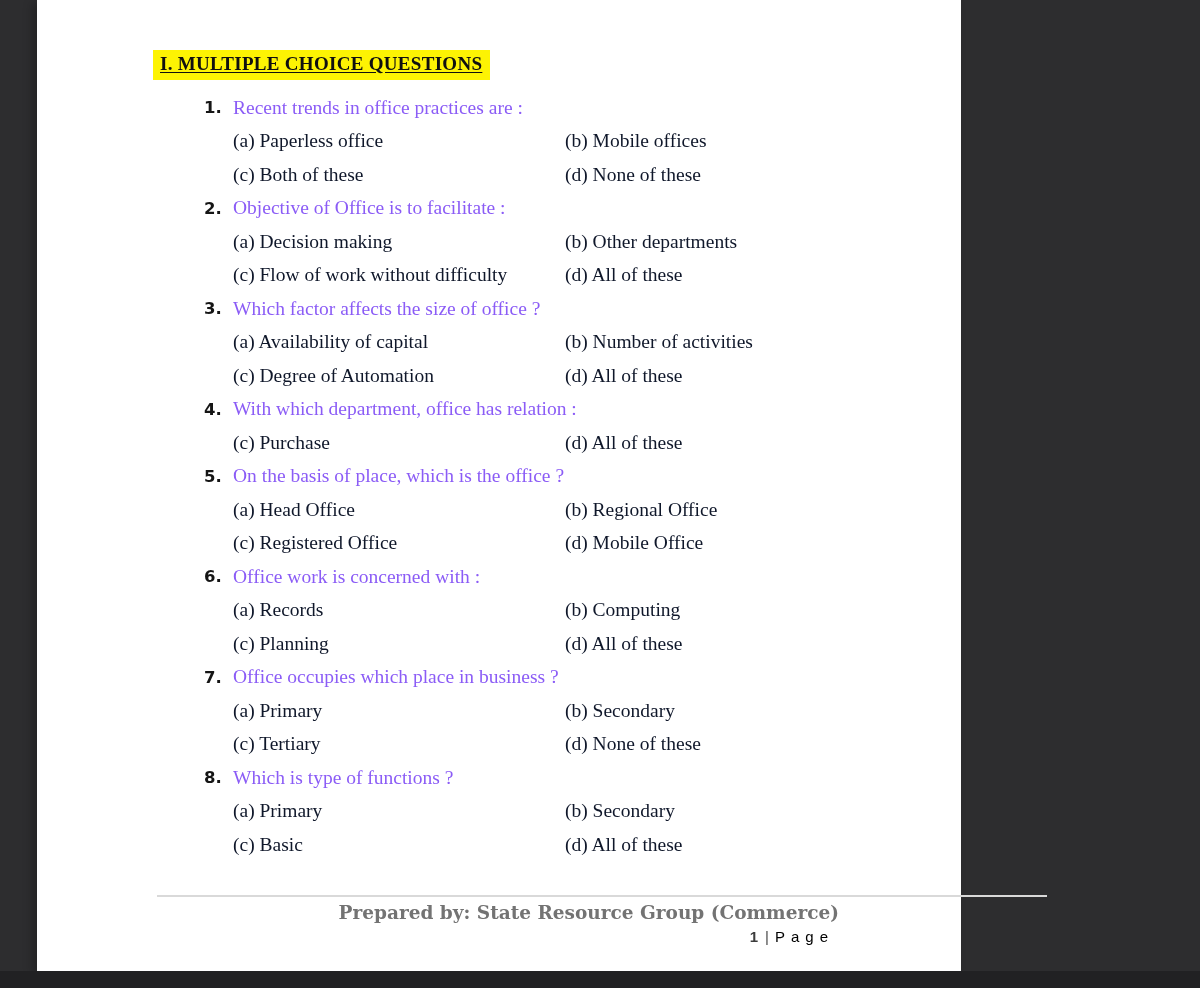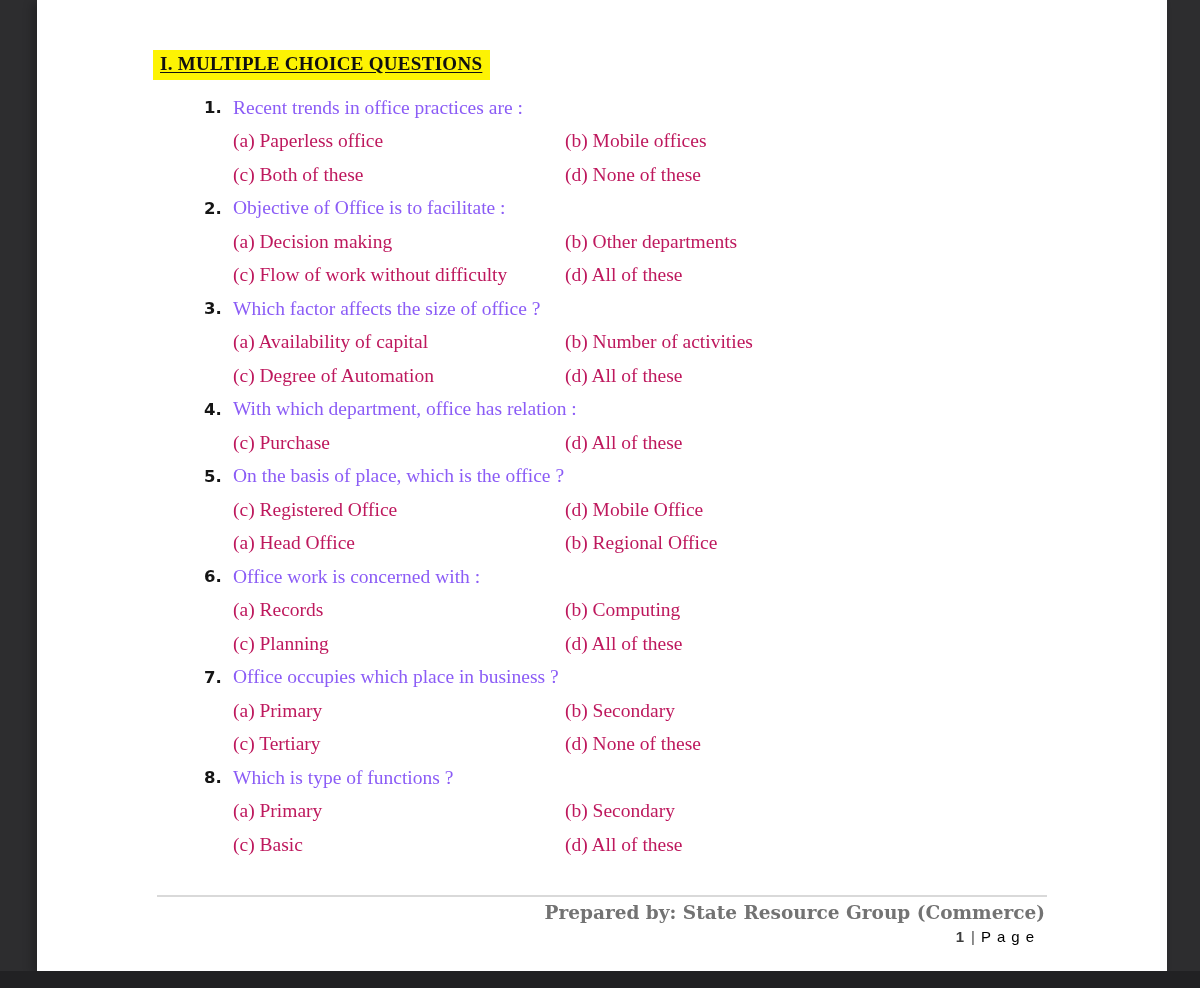--- a/index.html
+++ b/index.html
@@ -5,21 +5,21 @@
   * { margin: 0; padding: 0; box-sizing: border-box; }
   html, body { width: 1200px; height: 988px; overflow: hidden; }
   body {
     background: #2d2d2f;
     font-family: "Liberation Serif", serif;
     position: relative;
   }
   .paper {
     position: absolute;
     left: 37px; top: 0;
-    width: 1130px; height: 971px;
+    width: 924px; height: 971px;
     background: #ffffff;
     box-shadow: -5px 3px 9px rgba(0,0,0,0.22);
   }
   .bottom-strip {
     position: absolute;
     left: 0; top: 971px;
     width: 1200px; height: 17px;
     background: #212123;
   }
   .doc-title {
@@ -60,21 +60,21 @@
     font-size: 19.5px;
     color: #8b5cf6;
     white-space: nowrap;
   }
   .opt-row {
     height: 33.5px;
     display: flex;
     align-items: center;
     font-family: "Liberation Serif", serif;
     font-size: 19.5px;
-    color: #be185d;
+    color: #0f172a;
   }
   .opt { white-space: nowrap; }
   .opt.left {
     margin-left: 196px;
     width: 332px;
     flex: 0 0 332px;
   }
   .footer-separator {
     position: absolute;
     left: 120px; top: 895px;
@@ -176,26 +176,26 @@
       <span class="opt">(d) All of these</span>
     </div>
   </div>
 
   <div class="q-block">
     <div class="q-line">
       <span class="q-num">5.</span>
       <span class="q-text">On the basis of place, which is the office ?</span>
     </div>
     <div class="opt-row">
+      <span class="opt left">(a) Head Office</span>
+      <span class="opt">(b) Regional Office</span>
+    </div>
+    <div class="opt-row">
       <span class="opt left">(c) Registered Office</span>
       <span class="opt">(d) Mobile Office</span>
-    </div>
-    <div class="opt-row">
-      <span class="opt left">(a) Head Office</span>
-      <span class="opt">(b) Regional Office</span>
     </div>
   </div>
 
   <div class="q-block">
     <div class="q-line">
       <span class="q-num">6.</span>
       <span class="q-text">Office work is concerned with :</span>
     </div>
     <div class="opt-row">
       <span class="opt left">(a) Records</span>

